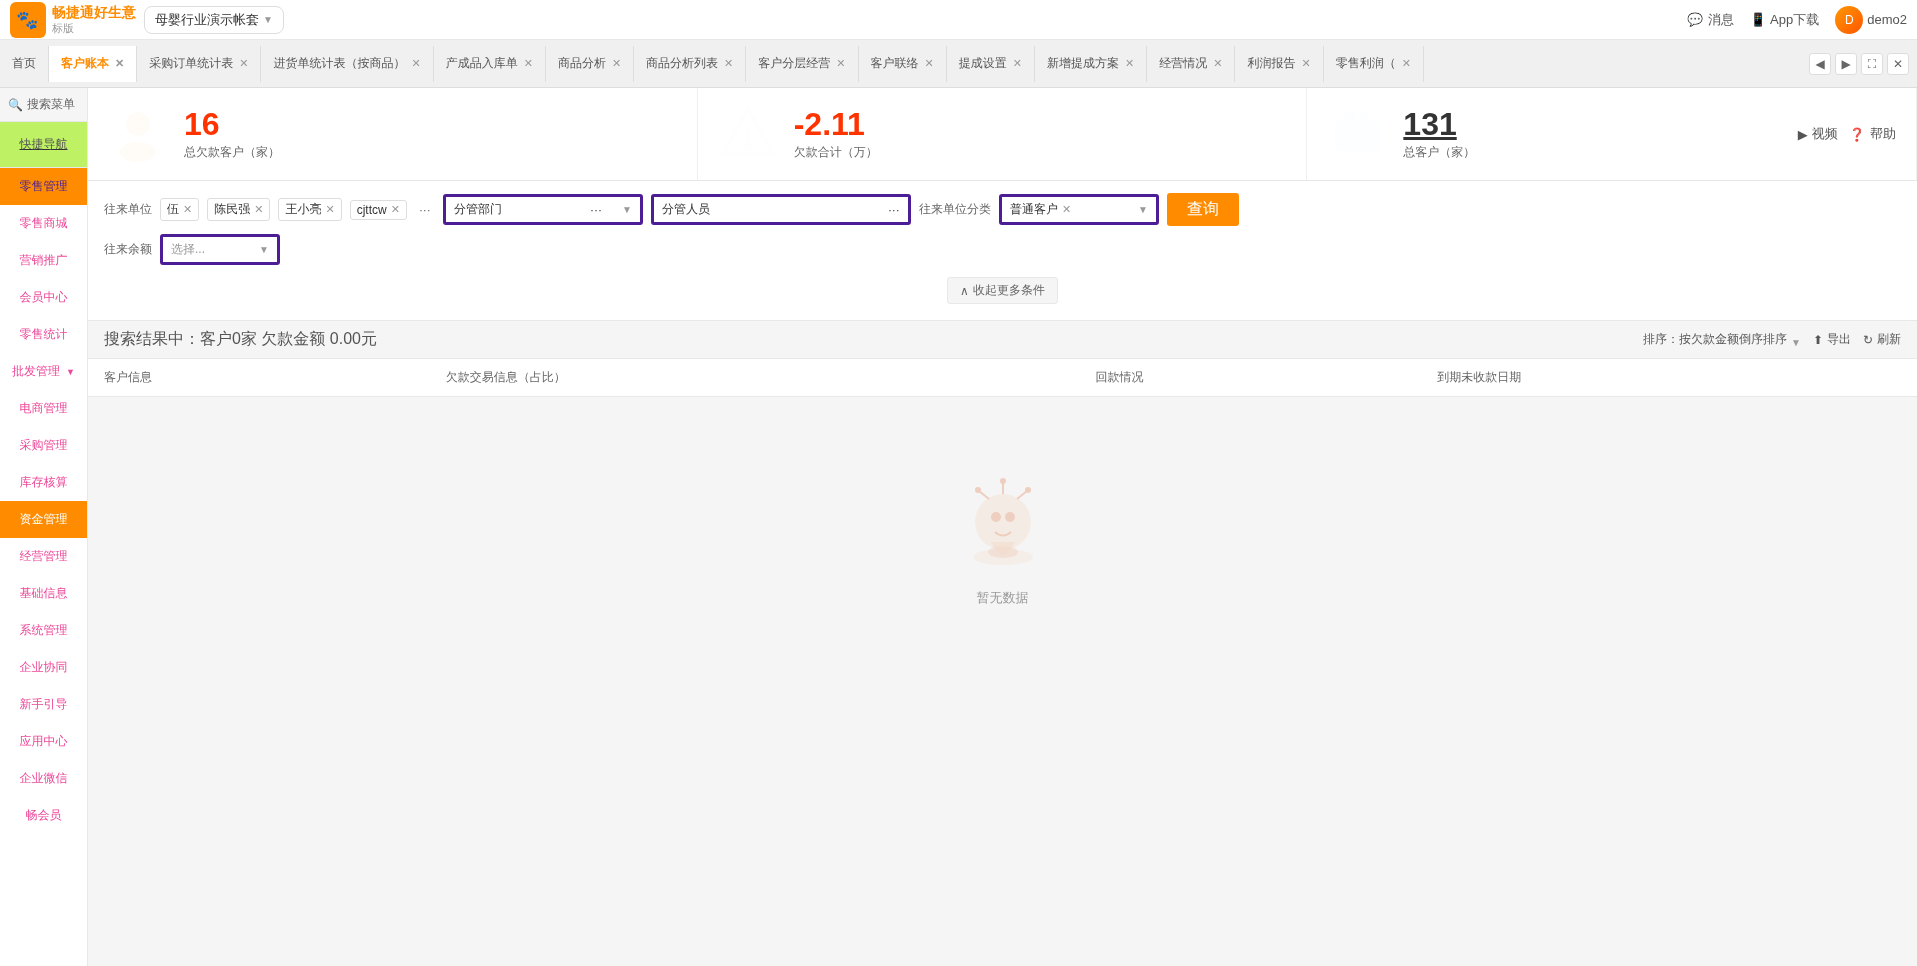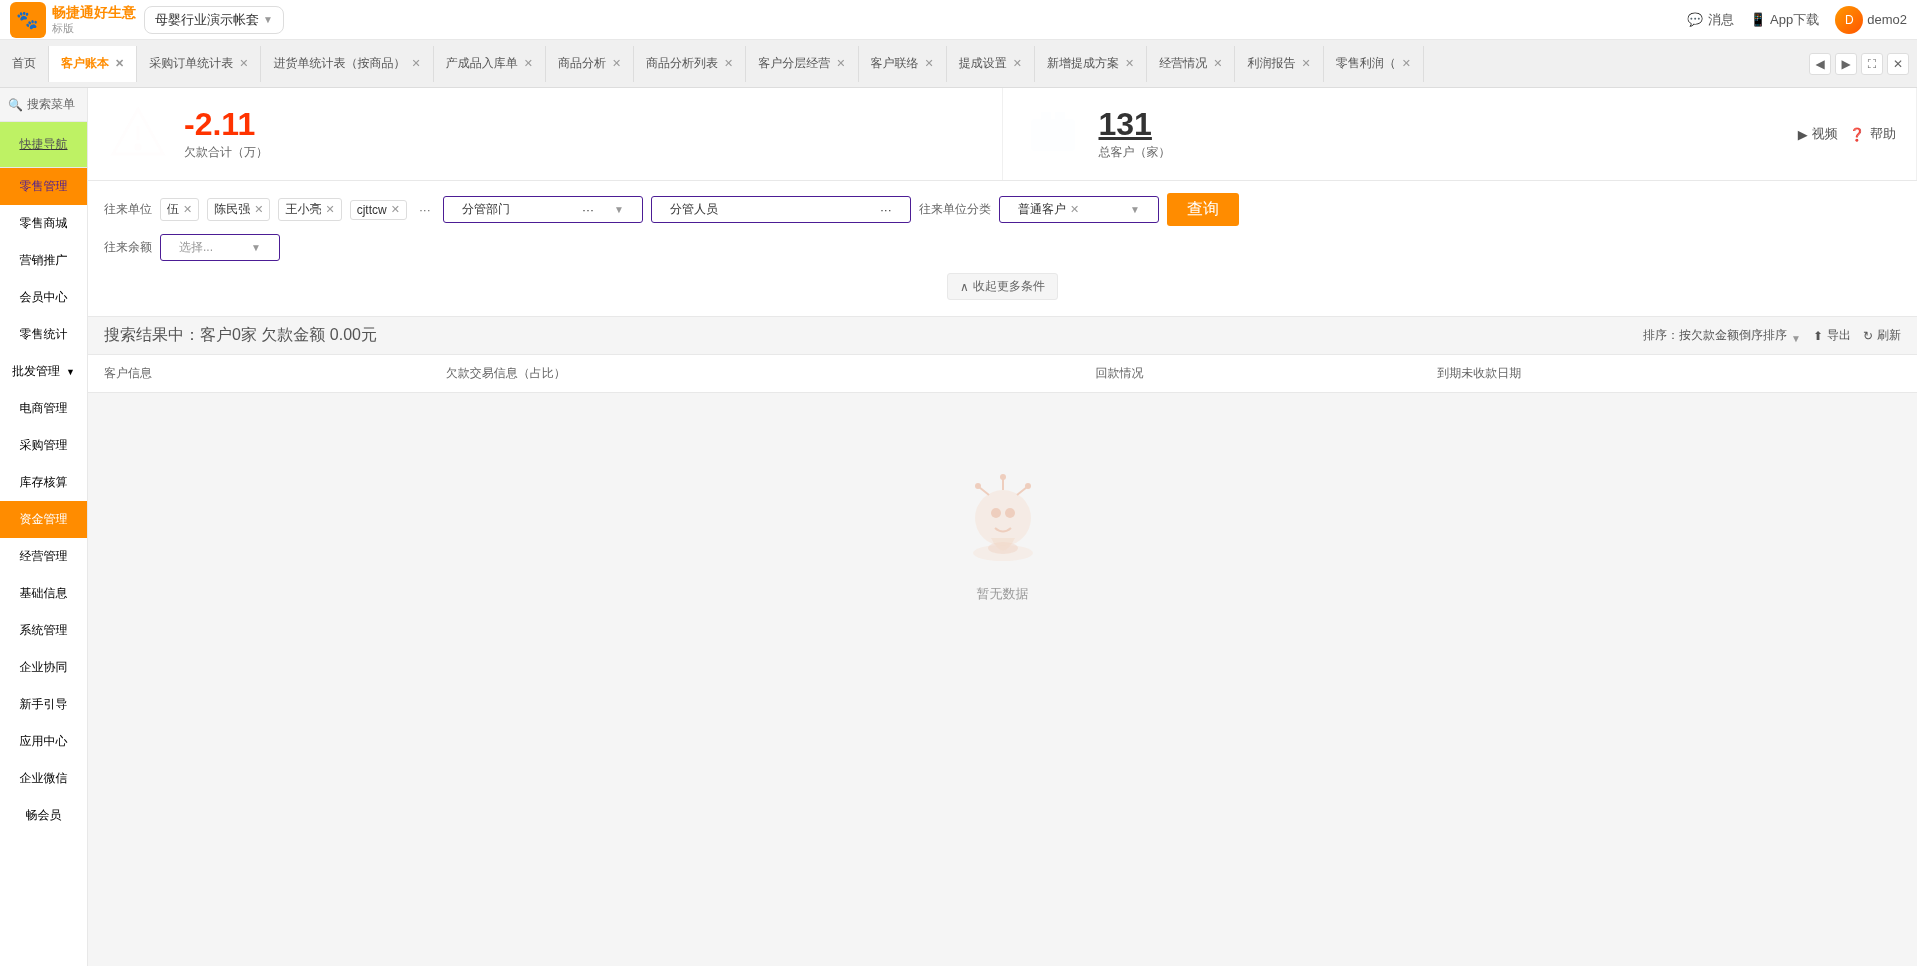--- a/index.html
+++ b/index.html
@@ -88,21 +88,21 @@
     .sidebar-nav-item {
       padding: 8px 0;
       text-align: center;
       font-size: 12px;
       color: #555;
       cursor: pointer;
     }
     .sidebar-item {
       padding: 10px 8px;
       font-size: 12px;
-      color: #000000;
+      color: #ec4899;
       cursor: pointer;
       display: flex;
       align-items: center;
       justify-content: center;
       text-align: center;
     }
     .sidebar-item.active { background: #ff8c00; color: #4c1d95; text-align: center; }
     .sidebar-item.has-sub { justify-content: space-between; padding: 10px 12px; }
 
     
@@ -141,22 +141,22 @@
     .filter-row { display: flex; align-items: center; gap: 8px; margin-bottom: 8px; flex-wrap: wrap; }
     .filter-label { font-size: 12px; color: #666; white-space: nowrap; }
     .filter-tag {
       display: inline-flex; align-items: center; gap: 4px;
       background: #fff; border: 1px solid #ddd; border-radius: 3px;
       padding: 2px 6px; font-size: 12px; color: #333; cursor: pointer;
     }
     .filter-tag .close { color: #999; font-size: 11px; }
     .filter-select {
       display: flex; align-items: center; gap: 20px;
-      border: 1px solid #4c1d95; border-radius: 3px;
-      padding: 4px 18px; min-width: 120px; cursor: pointer;
+      border: 3px solid #4c1d95; border-radius: 3px;
+      padding: 4px 8px; min-width: 120px; cursor: pointer;
       background: #fff; font-size: 12px;
     }
     .more-btn { font-size: 12px; color: #666; cursor: pointer; padding: 2px 4px; }
     .collapse-btn {
       display: flex; align-items: center; gap: 4px;
       font-size: 12px; color: #666; cursor: pointer;
       background: #f5f5f5; border: 1px solid #e8e8e8;
       padding: 4px 12px; border-radius: 3px; margin: 4px auto;
       width: fit-content;
     }
@@ -379,20 +379,32 @@
       <span>企业微信</span>
     </div>
     <div class="sidebar-item">
       <span>畅会员</span>
     </div>
   </div>
 
   <div class="content">
 
     <div class="stats-bar">
+      <div class="stat-block">
+        <div class="stat-icon">
+          <svg width="60" height="60" viewBox="0 0 60 60" style="opacity:0.2;fill:#ff8c00;">
+            <circle cx="30" cy="20" r="12"></circle>
+            <ellipse cx="30" cy="48" rx="18" ry="10"></ellipse>
+          </svg>
+        </div>
+        <div class="stat-info">
+          <div class="stat-value red">16</div>
+          <div class="stat-label">总欠款客户（家）</div>
+        </div>
+      </div>
       <div class="stat-block">
         <div class="stat-icon">
           <svg width="60" height="60" viewBox="0 0 60 60" style="opacity:0.15;fill:none;stroke:#e8aaa8;stroke-width:3;">
             <polygon points="30,5 55,50 5,50"></polygon>
             <line x1="30" y1="22" x2="30" y2="36"></line>
             <circle cx="30" cy="43" r="2" fill="#e8aaa8"></circle>
           </svg>
         </div>
         <div class="stat-info">
           <div class="stat-value red">-2.11</div>

